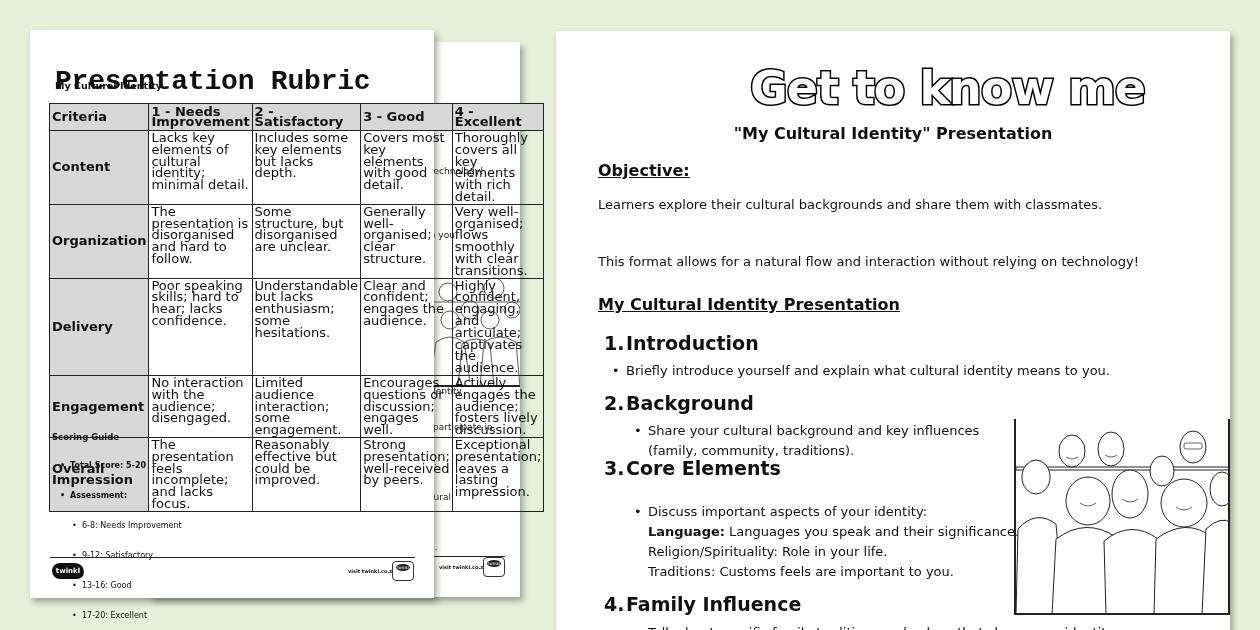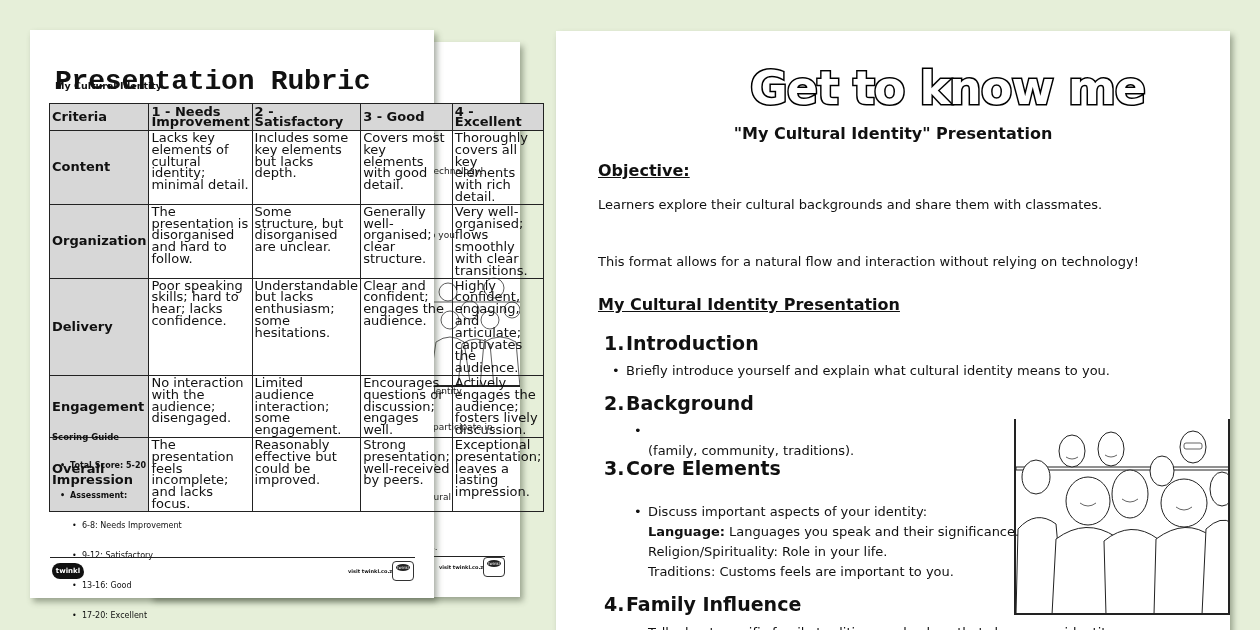--- a/index.html
+++ b/index.html
@@ -195,21 +195,21 @@
     <span class="num">1.</span><span>Introduction</span>
   </div>
   <div class="bullet" style="left:70px;top:330px">
     <span class="dot">•</span><span>Briefly introduce yourself and explain what cultural identity means to you.</span>
   </div>
 
   <div class="step" style="top:361px">
     <span class="num">2.</span><span>Background</span>
   </div>
   <div class="bullet" style="left:92px;top:390px">
-    <span class="dot">•</span><br><span>(family, community, traditions).</span>
+    <span class="dot">•</span><span>Share your cultural background and key influences</span><br><span>(family, community, traditions).</span>
   </div>
 
   <div class="step" style="top:426px">
     <span class="num">3.</span><span>Core Elements</span>
   </div>
   <div class="bullet" style="left:92px;top:471px">
     <span class="dot">•</span><span>Discuss important aspects of your identity:</span><br>
     <b>Language:</b><span> Languages you speak and their significance.</span><br>
     <b style="font-weight:normal">Religion/Spirituality:</b><span> Role in your life.</span><br>
     <b style="font-weight:normal">Traditions:</b><span> Customs feels are important to you.</span>

